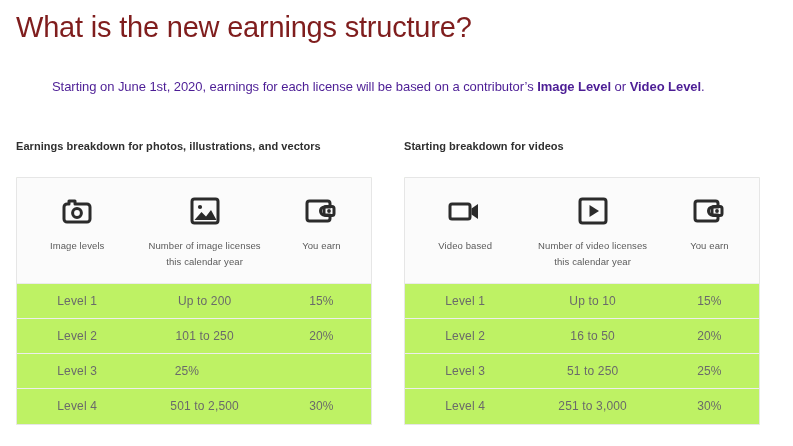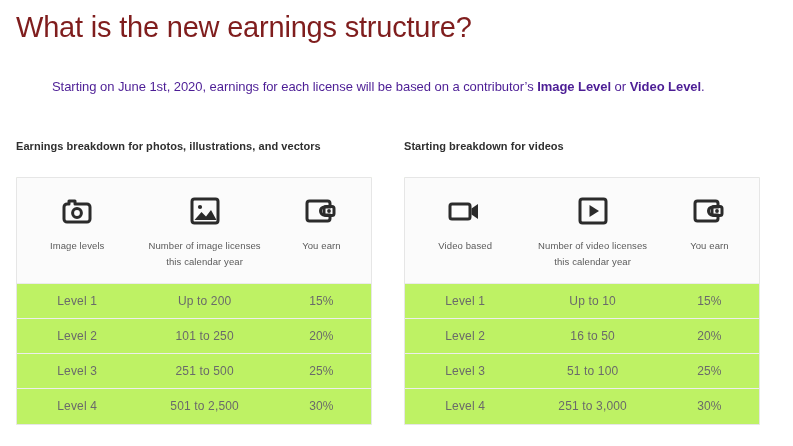--- a/index.html
+++ b/index.html
@@ -189,21 +189,20 @@
         <div class="td col-2">Up to 200</div>
         <div class="td col-3">15%</div>
       </div>
       <div class="trow">
         <div class="td col-1">Level 2</div>
         <div class="td col-2">101 to 250</div>
         <div class="td col-3">20%</div>
       </div>
       <div class="trow">
         <div class="td col-1">Level 3</div>
-        <div class="td col-2">251 to 500</div>
         <div class="td col-3">25%</div>
       </div>
       <div class="trow">
         <div class="td col-1">Level 4</div>
         <div class="td col-2">501 to 2,500</div>
         <div class="td col-3">30%</div>
       </div>
 
     </div>
   </div>
@@ -252,21 +251,21 @@
         <div class="td col-2">Up to 10</div>
         <div class="td col-3">15%</div>
       </div>
       <div class="trow">
         <div class="td col-1">Level 2</div>
         <div class="td col-2">16 to 50</div>
         <div class="td col-3">20%</div>
       </div>
       <div class="trow">
         <div class="td col-1">Level 3</div>
-        <div class="td col-2">51 to 100</div>
+        <div class="td col-2">51 to 250</div>
         <div class="td col-3">25%</div>
       </div>
       <div class="trow">
         <div class="td col-1">Level 4</div>
         <div class="td col-2">251 to 3,000</div>
         <div class="td col-3">30%</div>
       </div>
 
     </div>
   </div>

